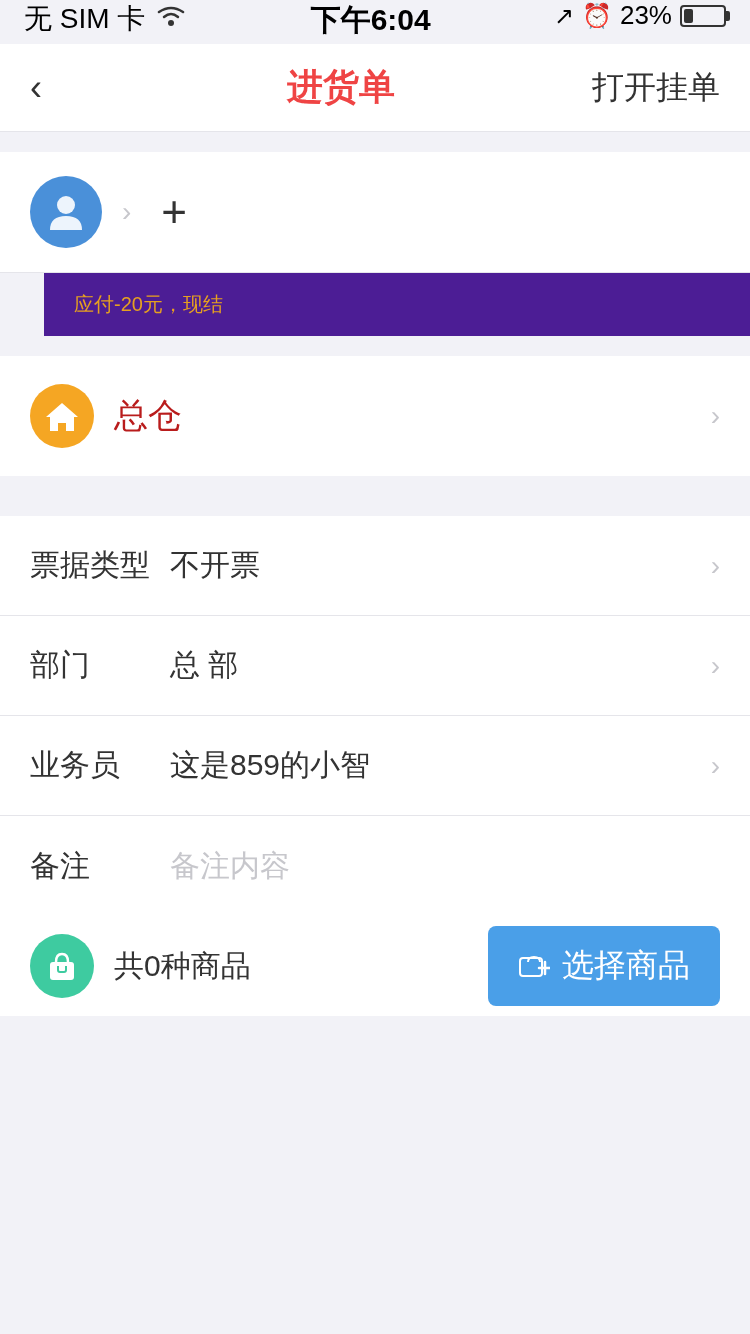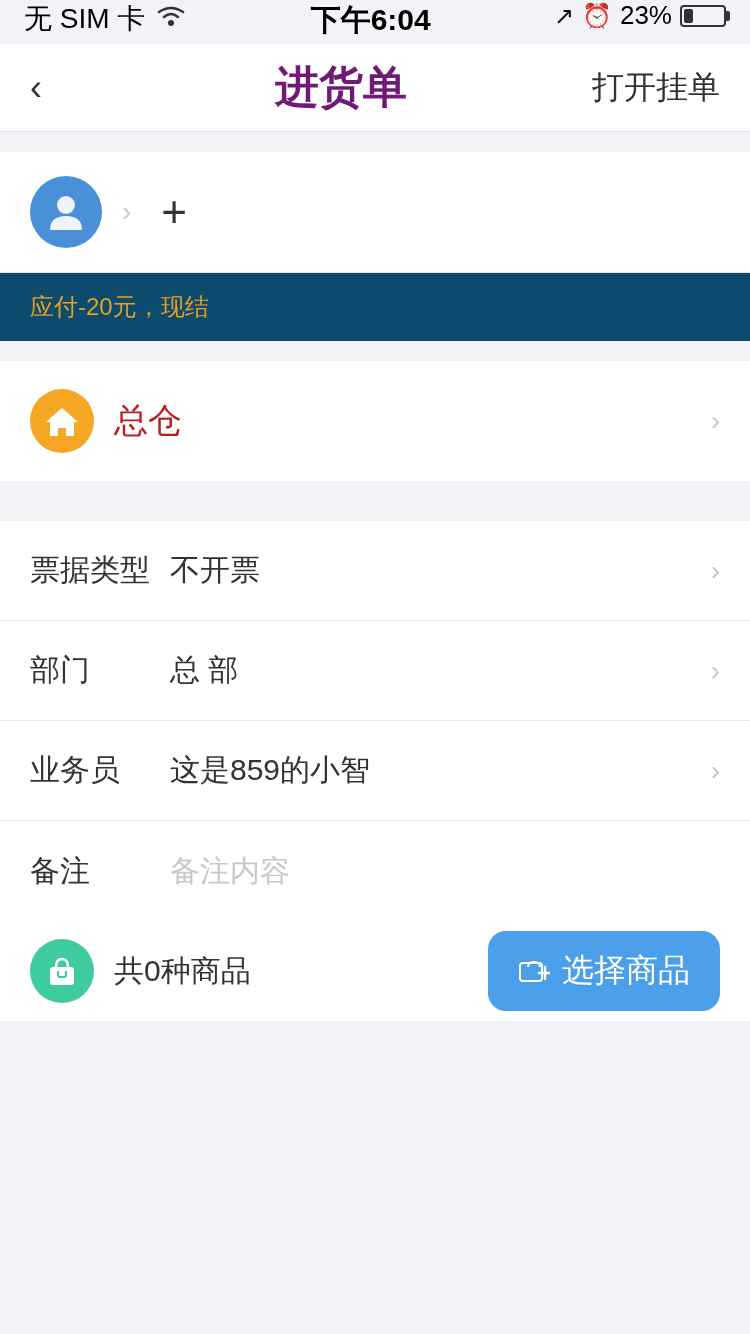--- a/index.html
+++ b/index.html
@@ -51,23 +51,23 @@
       padding: 0 30px;
       border-bottom: 1px solid #e5e5ea;
     }
     .nav-back {
       font-size: 36px;
       color: #333;
       cursor: pointer;
       width: 60px;
     }
     .nav-title {
-      font-size: 44px;
+      font-size: 36px;
       font-weight: 600;
-      color: #701a75;
+      color: #ef4444;
       text-align: center;
       flex: 1;
     }
     .nav-action {
       font-size: 32px;
       color: #333;
       cursor: pointer;
       text-align: right;
     }
 
@@ -106,25 +106,26 @@
       margin-right: 30px;
     }
     .supplier-add {
       font-size: 44px;
       color: #333;
       line-height: 1;
     }
 
     
     .notice-banner {
-      background: #0c4a6e;
+      background: #4c1d95;
       padding: 18px 30px;
-      font-size: 24px;
+      font-size: 20px;
       color: #e6a020;
       margin-bottom: 20px;
+      margin-left: 44px;
     }
 
     
     .warehouse-section {
       background: #fff;
       display: flex;
       align-items: center;
       padding: 28px 30px;
       margin-bottom: 20px;
     }
@@ -209,21 +210,21 @@
       flex-shrink: 0;
     }
     .product-count {
       flex: 1;
       font-size: 30px;
       color: #333;
     }
     .select-btn {
       background: #4a9fe8;
       color: #fff;
-      border-radius: 18px;
+      border-radius: 8px;
       padding: 18px 30px;
       font-size: 32px;
       display: flex;
       align-items: center;
       gap: 12px;
       cursor: pointer;
     }
 
     
     .empty-area {

